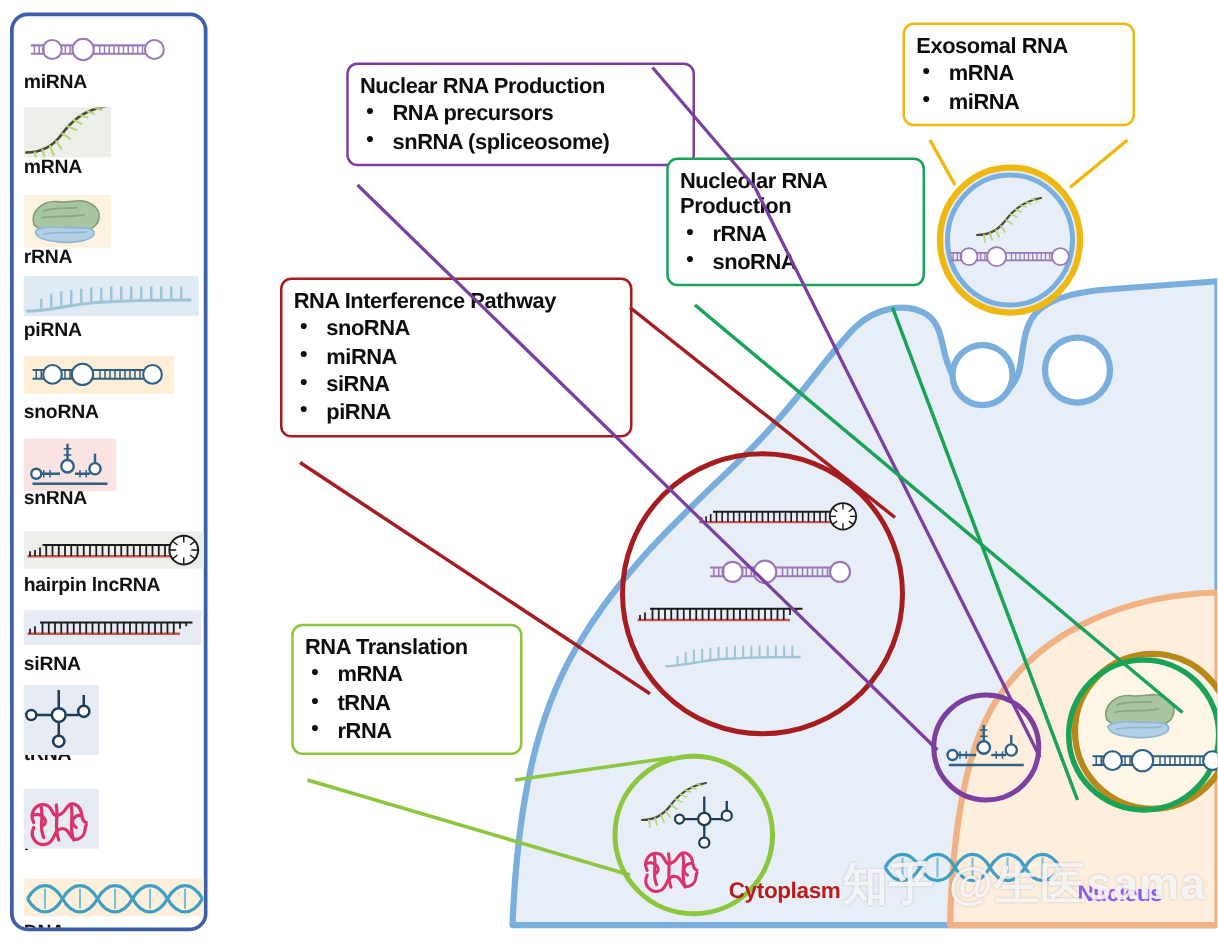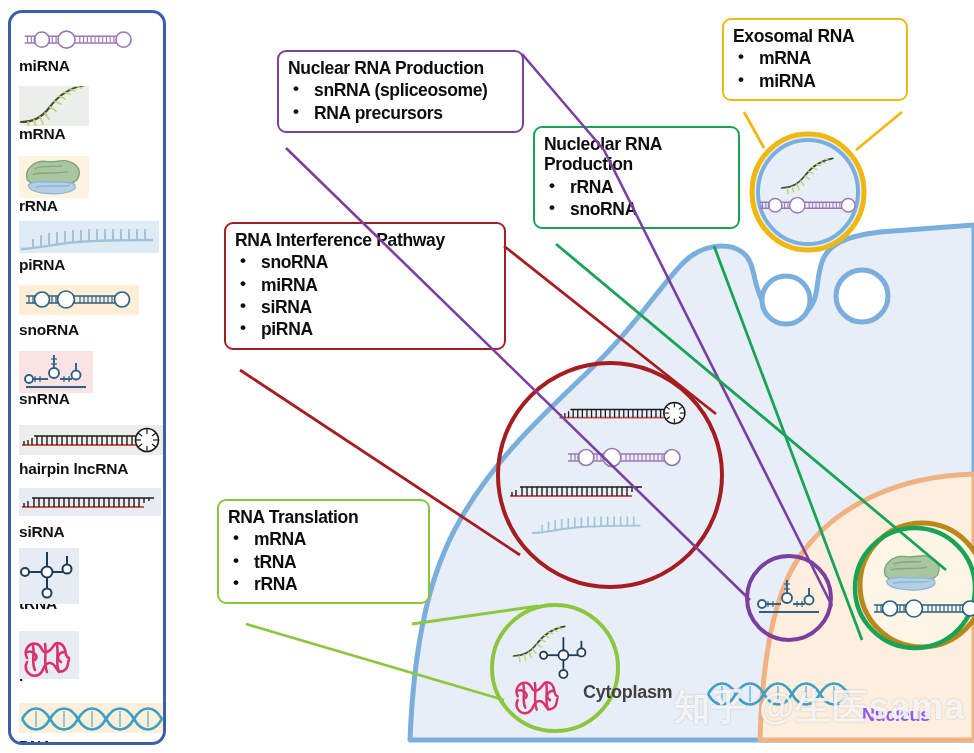--- a/index.html
+++ b/index.html
@@ -21,29 +21,29 @@
   .box{position:absolute;background:#fff;border-radius:9px;box-sizing:border-box;
        padding:6px 10px 7px 9px;z-index:40;}
   .box .bt{font-size:17.5px;font-weight:bold;color:#0d0d0d;line-height:1.16;
            letter-spacing:-.35px;white-space:nowrap;}
   .box .btw{white-space:normal;}
   .box ul{margin:1px 0 0 0;padding:0;list-style:none;}
   .box li{font-size:17.5px;font-weight:bold;color:#0d0d0d;line-height:1.28;
           padding-left:26px;position:relative;letter-spacing:-.35px;white-space:nowrap;}
   .box li:before{content:"\2022";position:absolute;left:5px;top:-1px;font-size:17px;}
 
-  #box-nuclear{left:277px;top:50px;width:247px;border:2.5px solid #7b3fa0;}
+  #box-nuclear{left:277px;top:50px;width:279px;border:2.5px solid #7b3fa0;}
   #box-nucleolar{left:533px;top:126px;width:207px;border:2.5px solid #19a356;}
   #box-exosomal{left:722px;top:18px;width:186px;border:2.5px solid #efb810;}
   #box-rnai{left:224px;top:222px;width:282px;border:2.5px solid #a51d20;}
-  #box-translation{left:217px;top:499px;width:213px;border:2.5px solid #8cc63e;}
+  #box-translation{left:233px;top:499px;width:185px;border:2.5px solid #8cc63e;}
 
   
   .rlab{position:absolute;font-size:18px;font-weight:bold;z-index:45;letter-spacing:-.3px;}
-  #lab-cyto{left:583px;top:682px;color:#404040;}
+  #lab-cyto{left:583px;top:702px;color:#b91c1c;}
   #lab-nucl{left:862px;top:705px;color:#8b5cf6;}
 
   
   #wm{position:absolute;left:674px;top:683px;z-index:60;font-size:36px;
       font-weight:bold;color:rgba(255,255,255,.82);letter-spacing:1px;
       text-shadow:0 0 2px rgba(120,120,120,.45);white-space:nowrap;}
 
   svg{position:absolute;left:0;top:0;}
   #scene{z-index:10;}
   #overlay{z-index:50;pointer-events:none;}
@@ -468,22 +468,22 @@
             <use href="#sym-dna" x="1" y="0"></use>
           </svg>
       </span>
       <div class="lg-lab" style="margin-top:1px">DNA</div>
     </div>
   </div>
 
   <div class="box" id="box-nuclear">
     <div class="bt">Nuclear RNA Production</div>
     <ul>
+      <li>RNA precursors</li>
       <li>snRNA (spliceosome)</li>
-      <li>RNA precursors</li>
     </ul>
   </div>
 
   <div class="box" id="box-nucleolar">
     <div class="bt btw">Nucleolar RNA Production</div>
     <ul>
       <li>rRNA</li>
       <li>snoRNA</li>
     </ul>
   </div>

